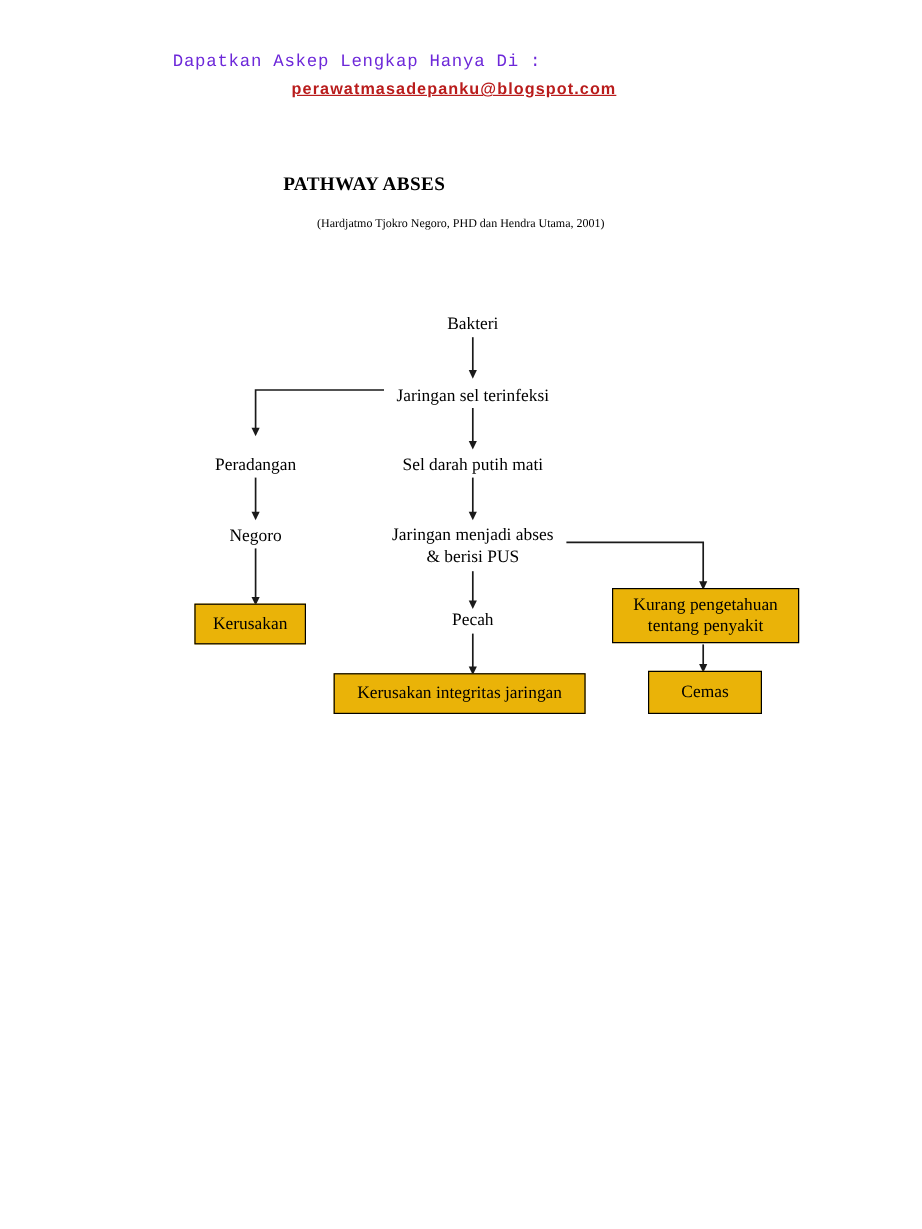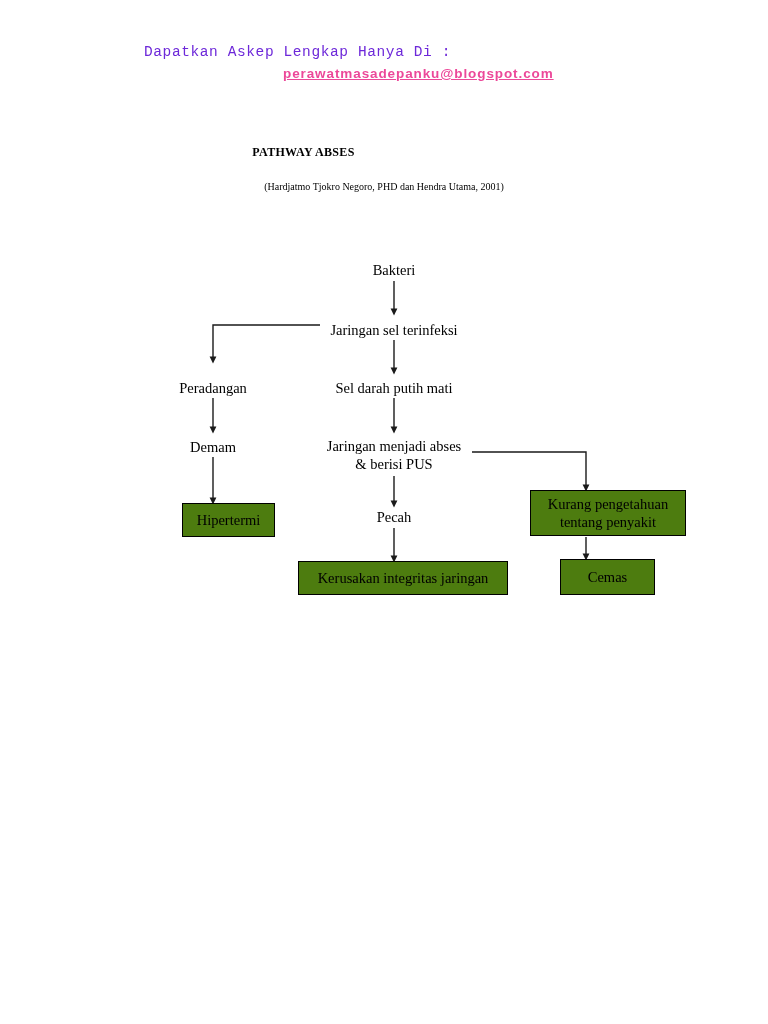--- a/index.html
+++ b/index.html
@@ -29,35 +29,34 @@
     white-space: nowrap;
   }
   .hdr-link {
     position: absolute;
     left: 243px;
     top: 66px;
     font-family: "Liberation Sans", sans-serif;
     font-size: 13.5px;
     font-weight: bold;
     letter-spacing: 0.9px;
-    color: #ec4899;
+    color: #b91c1c;
     text-decoration: underline;
     white-space: nowrap;
     cursor: pointer;
-    margin-left: 40px;
   }
 
   
   .doc-title {
     position: absolute;
     left: 0;
     top: 145px;
     width: 607px;
     text-align: center;
-    font-size: 12px;
+    font-size: 16px;
     font-weight: bold;
     letter-spacing: 0.3px;
   }
   .doc-sub {
     position: absolute;
     left: 0;
     top: 181px;
     width: 768px;
     text-align: center;
     font-size: 10px;
@@ -84,22 +83,21 @@
   .boxnode {
     position: absolute;
     border: 1px solid #000000;
     box-sizing: border-box;
     display: flex;
     align-items: center;
     justify-content: center;
     text-align: center;
     font-size: 14.5px;
     line-height: 18px;
-    background: #4d7c0f;
-    margin-left: 20px;
+    background: #eab308;
   }
 
   svg.conn {
     position: absolute;
     left: 0;
     top: 0;
     width: 768px;
     height: 1024px;
     overflow: visible;
     pointer-events: none;
@@ -149,31 +147,31 @@
     </svg>
 
     <div class="node" style="left:394px; top:261px;">Bakteri</div>
 
     <div class="node" style="left:394px; top:321px;">Jaringan sel terinfeksi</div>
 
     <div class="node" style="left:213px; top:379px;">Peradangan</div>
 
     <div class="node" style="left:394px; top:379px;text-align:right;">Sel darah putih mati</div>
 
-    <div class="node" style="left:213px; top:438px;">Demam</div>
+    <div class="node" style="left:213px; top:438px;">Negoro</div>
 
     <div class="node two-line" style="left:394px; top:437px; width:200px;">
       <span>Jaringan menjadi abses</span><br>
       <span>&amp; berisi PUS</span>
     </div>
 
     <div class="node" style="left:394px; top:508px;">Pecah</div>
 
     <div class="boxnode" style="left:162px; top:503px; width:93px; height:34px;">
-      <span>Hipertermi</span>
+      <span>Kerusakan</span>
     </div>
 
     <div class="boxnode" style="left:510px; top:490px; width:156px; height:46px;">
       <span>
         <span>Kurang pengetahuan</span><br>
         <span>tentang penyakit</span>
       </span>
     </div>
 
     <div class="boxnode" style="left:540px; top:559px; width:95px; height:36px;">

